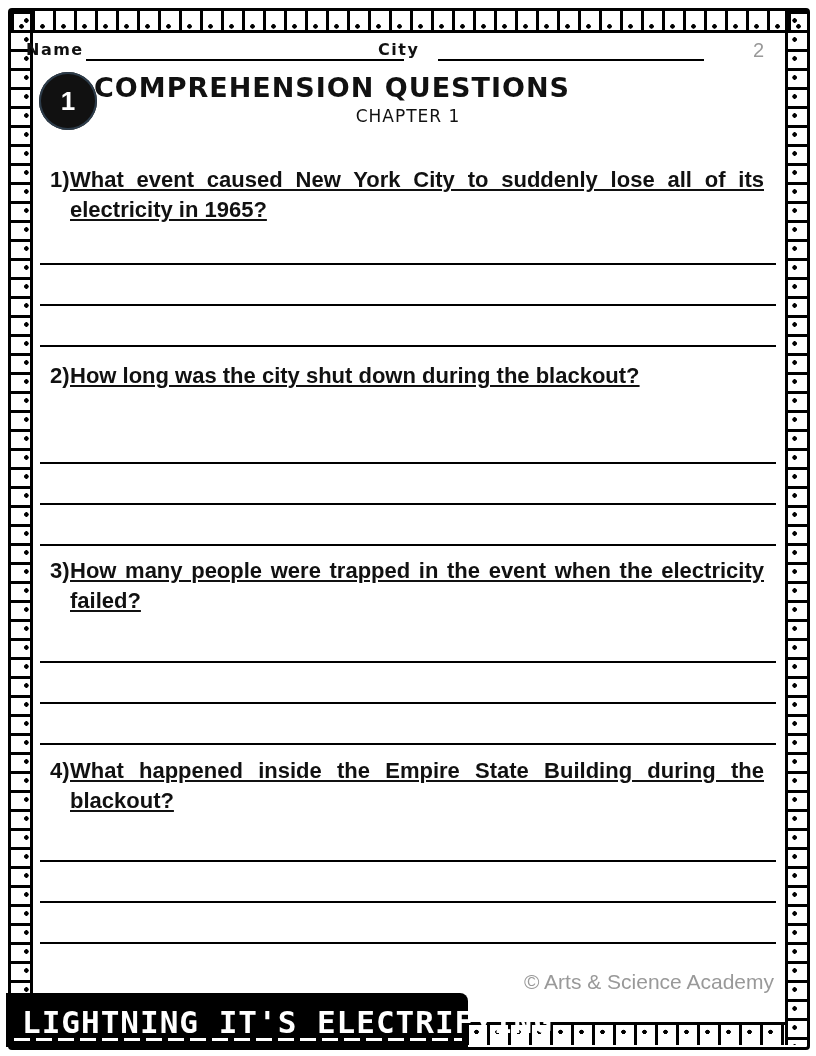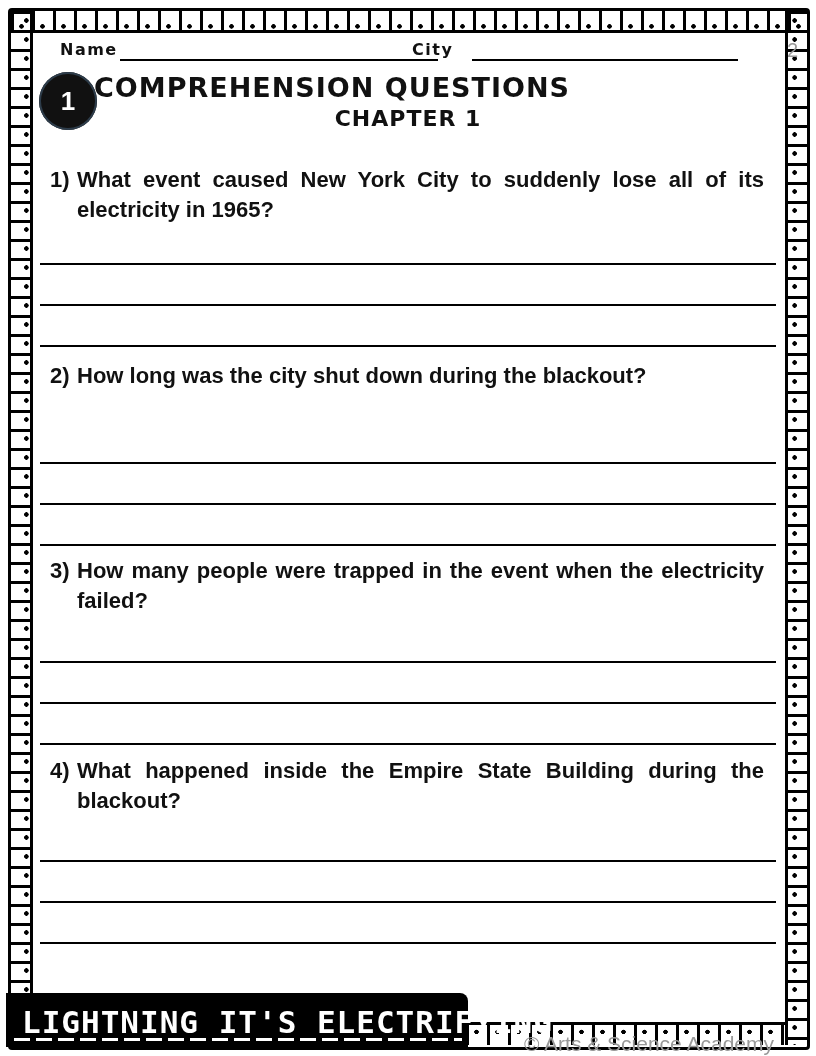--- a/index.html
+++ b/index.html
@@ -30,54 +30,54 @@
         linear-gradient(to bottom, #000 3px, transparent 3px) 0 0 / 22px 19px repeat-y;
       border-left: 3px solid #000;
     }
     .strip.bottom { left: 466px; top: 1022px; width: 322px; height: 23px;
       background:
         radial-gradient(circle at 50% 30%, #000 2px, transparent 2.5px) 0 0 / 21px 23px repeat-x,
         linear-gradient(to right, #000 3px, transparent 3px) 0 0 / 21px 23px repeat-x;
       border-top: 3px solid #000;
     }
 
-    .header-row { position: absolute; top: 40px; left: 60px; width: 740px; height: 22px; }
+    .header-row { position: absolute; top: 40px; left: 26px; width: 740px; height: 22px; }
     .lbl { position: absolute; font-family: "DejaVu Sans", sans-serif; font-weight: bold;
       font-size: 16px; letter-spacing: 1.5px; top: 0; }
     .name-lbl { left: 0; }
     .name-line { position: absolute; left: 60px; top: 19px; width: 318px; height: 2px; background: #000; }
     .date-lbl { left: 352px; }
     .date-line { position: absolute; left: 412px; top: 19px; width: 266px; height: 2px; background: #000; }
     .page-num { position: absolute; right: 2px; top: -1px; color: #999; font-family: "Liberation Sans", sans-serif;
       font-size: 20px; }
 
     .badge { position: absolute; left: 39px; top: 72px; width: 58px; height: 58px; border-radius: 50%;
       background: #111; box-shadow: 0 0 0 2px #2d3c4a inset; color: #fff;
       font-family: "Liberation Sans", sans-serif; font-weight: bold; font-size: 26px;
       display: flex; align-items: center; justify-content: center; }
 
     .title { position: absolute; left: 0; width: 664px; top: 72px; text-align: center;
       font-family: "DejaVu Sans", sans-serif; font-weight: bold; font-size: 27px; letter-spacing: 1px; }
     .subtitle { position: absolute; left: 0; width: 816px; top: 106px; text-align: center;
-      font-family: "DejaVu Sans", sans-serif; font-weight: bold; font-size: 22px; letter-spacing: 1px; }
+      font-family: "DejaVu Sans", sans-serif; font-weight: normal; font-size: 17px; letter-spacing: 1px; }
 
     .question { position: absolute; left: 50px; width: 714px; font-family: "Liberation Sans", sans-serif;
       font-weight: bold; font-size: 22px; line-height: 30px; text-align: justify; }
     .question .num { position: absolute; left: 0; top: 0; }
-    .question .text { display: block; margin-left: 27px; text-align: justify; text-align-last: left; }
+    .question .text { display: block; margin-left: 20px; text-align: justify; text-align-last: left; text-decoration: underline; }
 
     .answer-line { position: absolute; left: 40px; width: 736px; height: 2px; background: #000; }
 
     .footer-tab { position: absolute; left: 6px; top: 993px; width: 462px; height: 54px;
       background: #000; border-radius: 0 8px 0 0; }
     .footer-tab .dashes { position: absolute; left: 8px; right: 6px; bottom: 6px; height: 3px;
       background: repeating-linear-gradient(to right, #fff 0 16px, transparent 16px 22px); }
     .footer-text { position: absolute; left: 22px; top: 1004px; color: #fff;
       font-family: "DejaVu Sans Mono", monospace; font-weight: bold; font-size: 31px; letter-spacing: 1px; }
-    .copyright { position: absolute; right: 42px; top: 1032px; color: #999;
+    .copyright { position: absolute; right: 42px; top: 970px; color: #999;
       font-family: "Liberation Sans", sans-serif; font-size: 21px; }
   </style>
 </head>
 <body>
 
 <div class="frame"></div>
 <div class="strip top"></div>
 <div class="strip left"></div>
 <div class="strip right"></div>
 <div class="strip bottom"></div>

